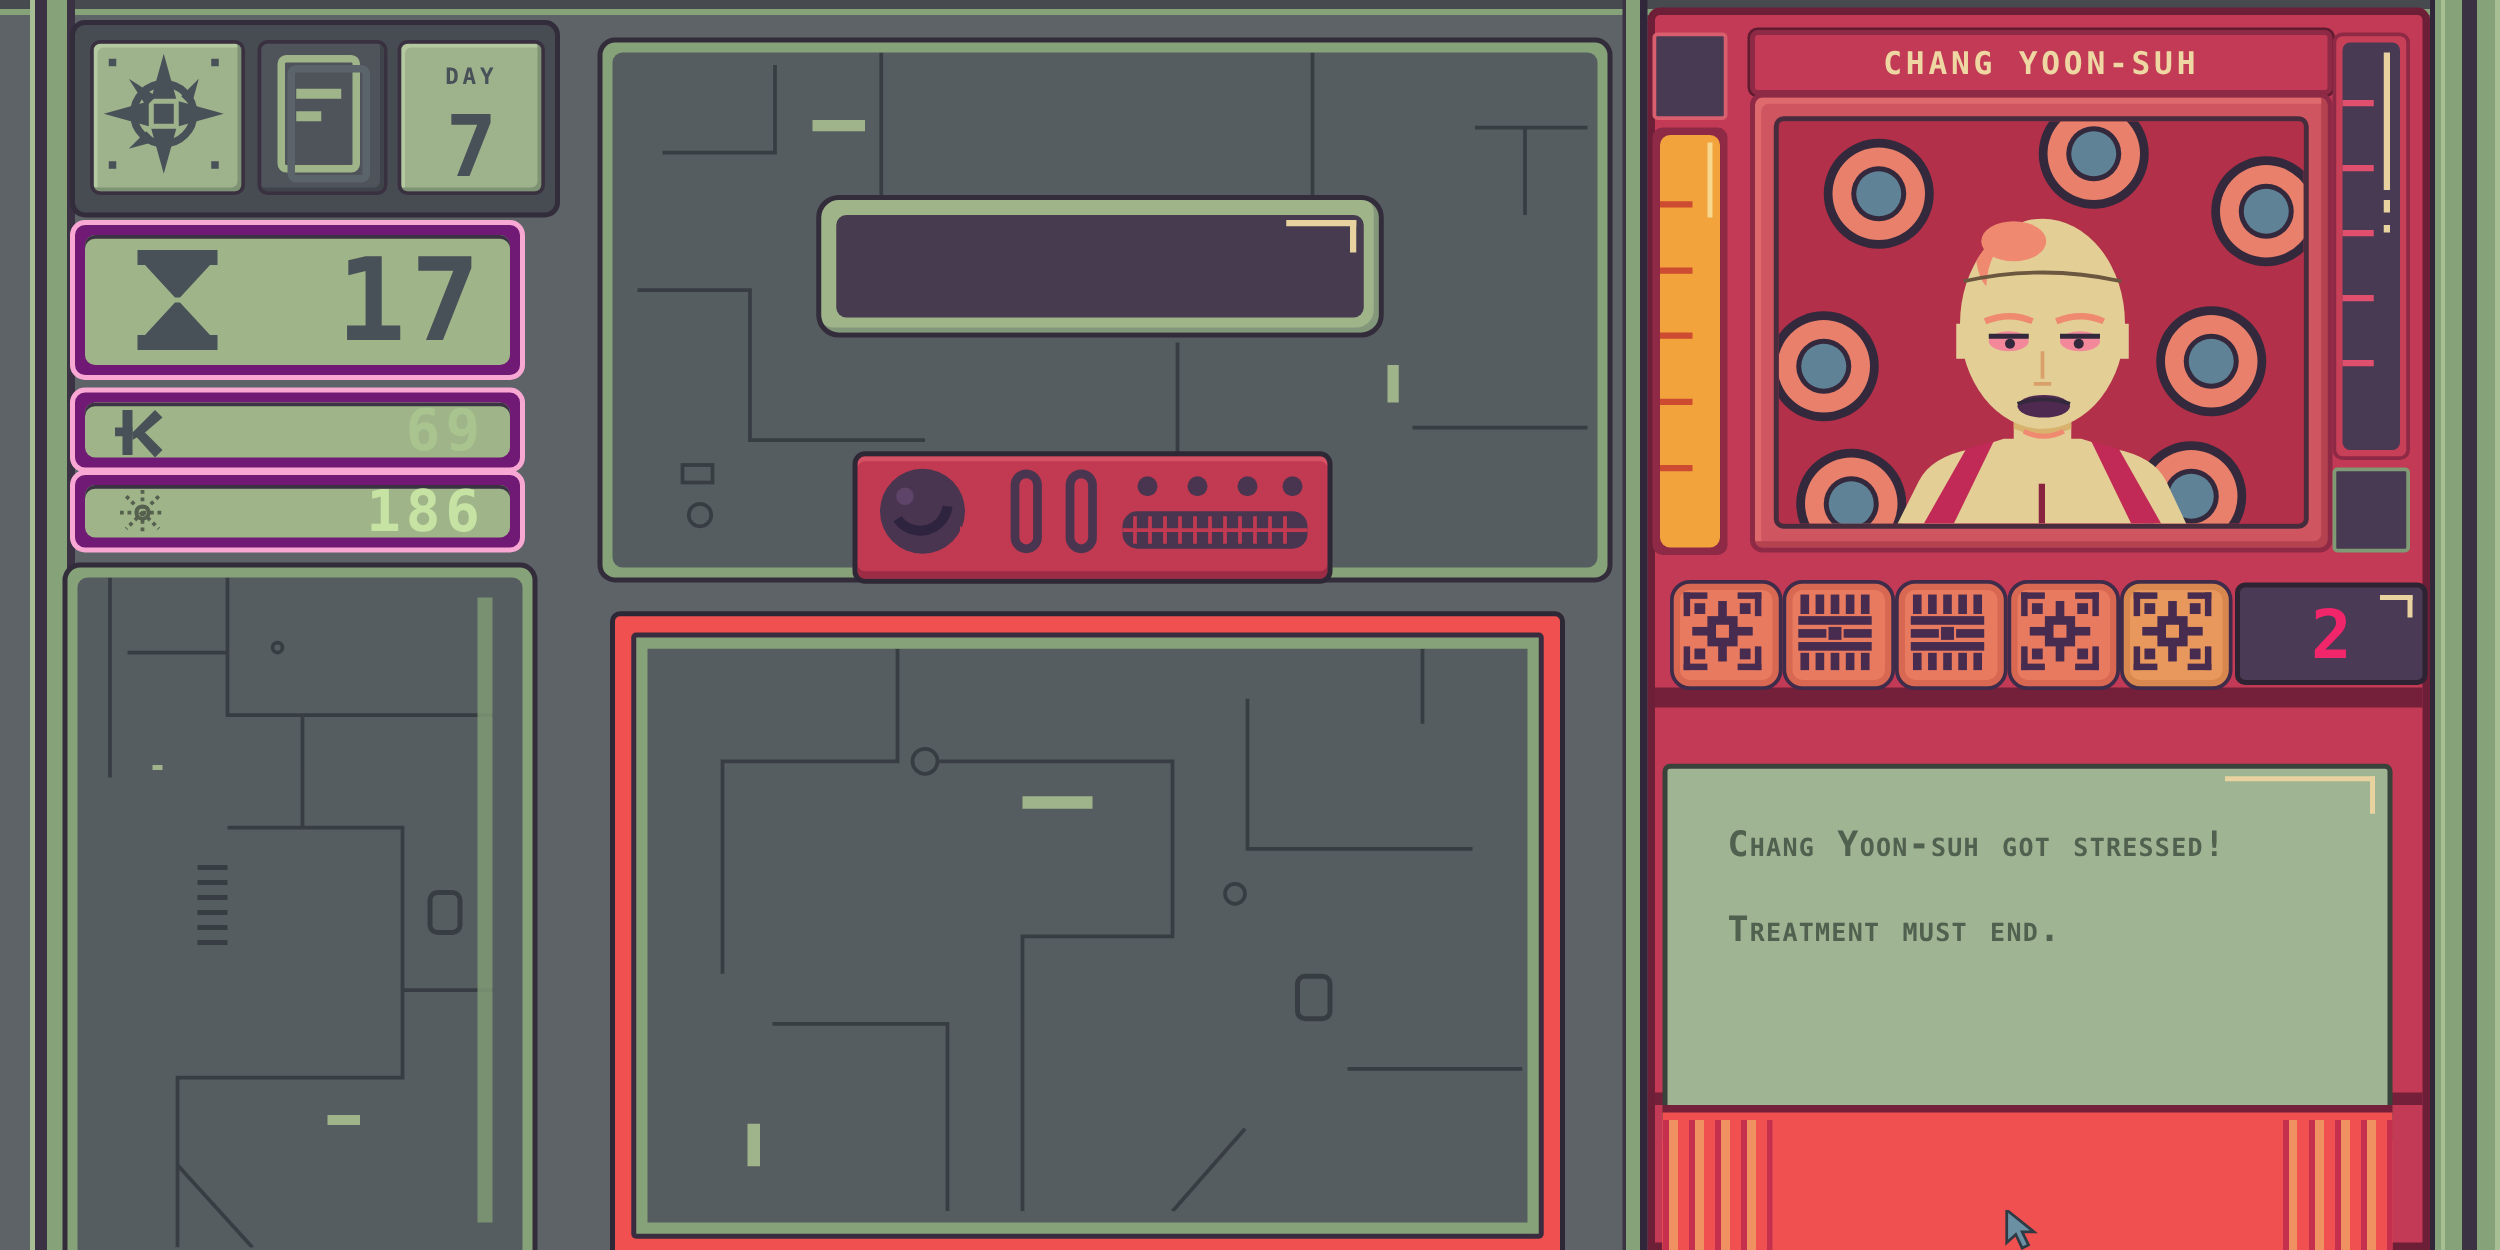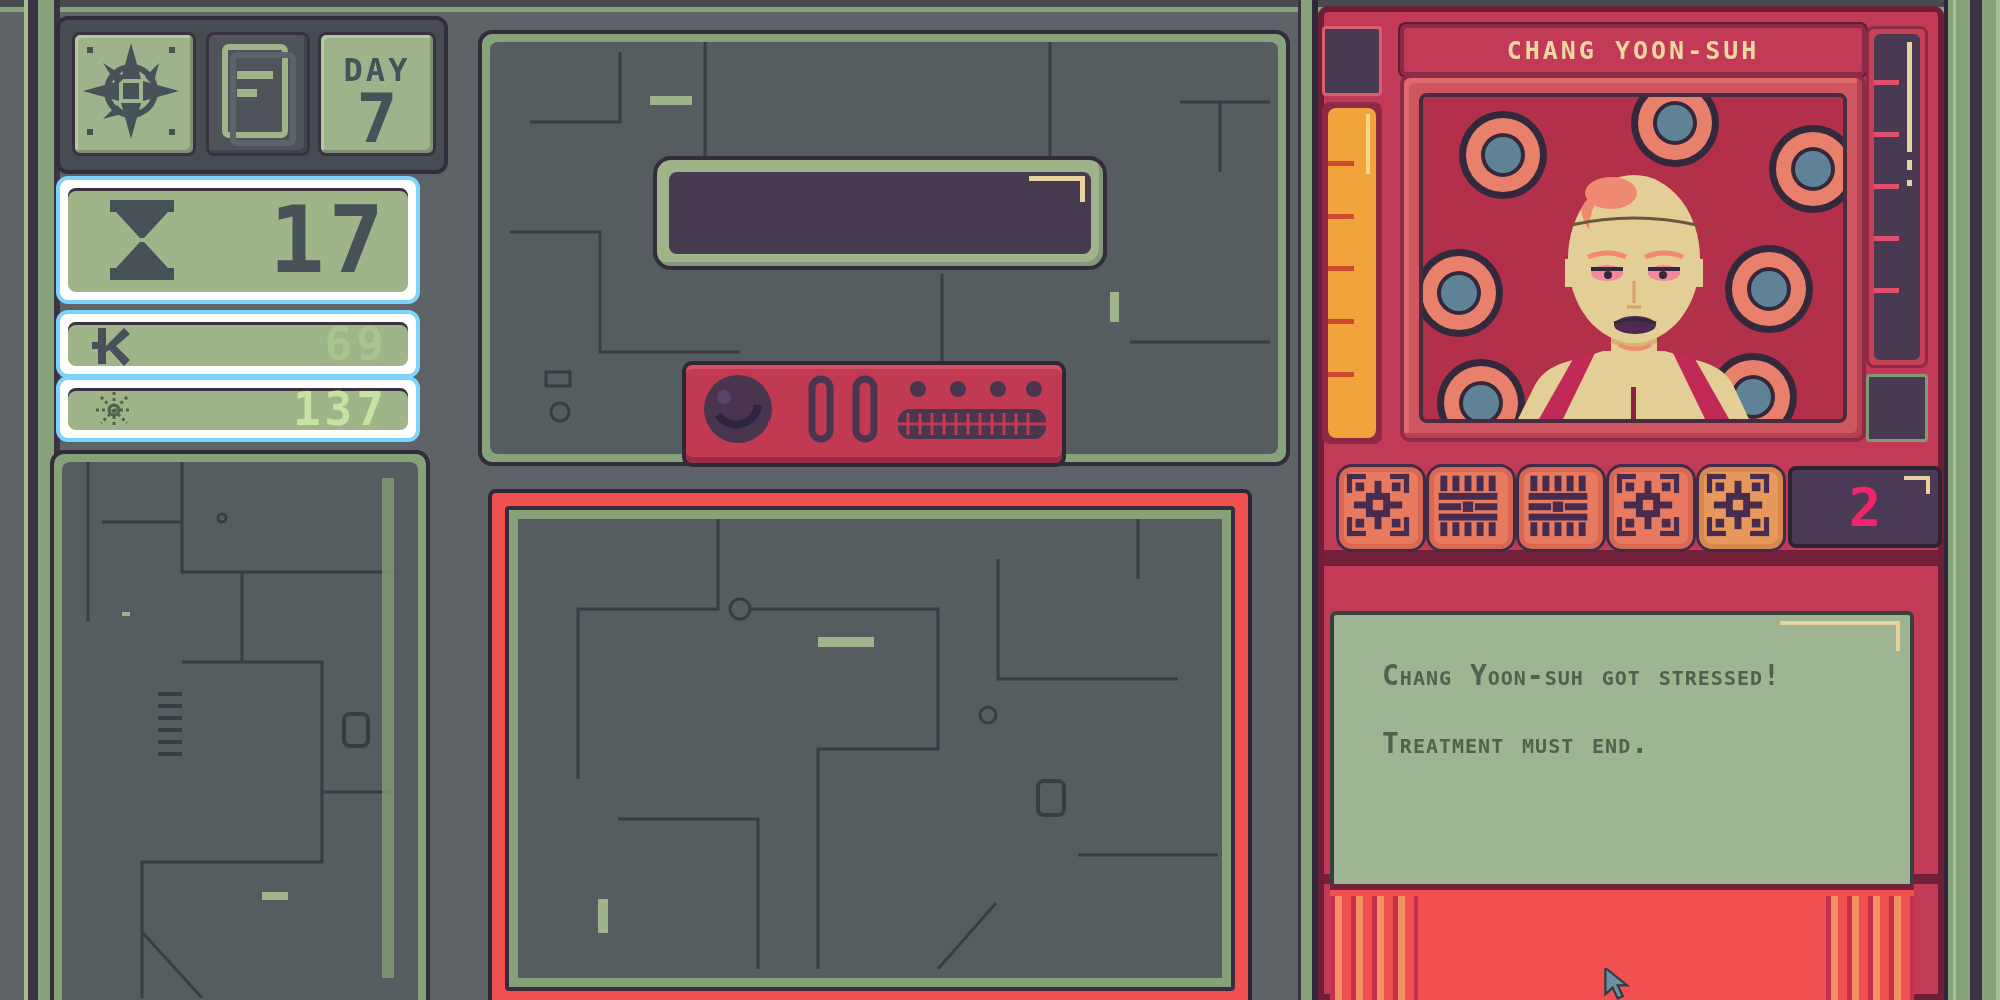--- a/index.html
+++ b/index.html
@@ -23,25 +23,25 @@
   
   .machine-outer{background:#86a279;border:4px solid #332c3b;border-radius:14px;}
   .machine-inner{position:absolute;inset:8px;background:#565d60;border-radius:8px;overflow:hidden;}
 
   
   .hud-cluster{left:56px;top:16px;width:384px;height:150px;background:#474c52;
     border:4px solid #332c3b;border-radius:12px;}
   .hud-btn{position:absolute;top:12px;height:118px;border:3px solid #3a3140;border-radius:8px;}
   .btn-green{background:#9eb38c;box-shadow:inset -3px -3px 0 #7e9374, inset 3px 3px 0 #b5c9a0;}
   .btn-dark{background:#4e545a;box-shadow:inset -3px -3px 0 #3f444a;}
-  .day-label{position:absolute;top:16px;width:100%;text-align:center;font-size:32px;font-weight:bold;
+  .day-label{position:absolute;top:16px;width:100%;text-align:center;font-size:18px;font-weight:bold;
     letter-spacing:3px;color:#485058;}
   .day-value{position:absolute;top:44px;width:100%;text-align:center;font-size:68px;font-weight:bold;color:#485058;}
 
-  .gauge-row{left:56px;width:356px;background:#ffffff;border:4px solid #7dd3fc;border-radius:12px;}
+  .gauge-row{left:56px;width:356px;background:#701a75;border:4px solid #f9a8d4;border-radius:12px;}
   .gauge-face{position:absolute;inset:8px;background:#9fb489;border-radius:8px;
     box-shadow:inset 0 3px 0 #3b3343;}
   .big-num{position:absolute;right:20px;top:0;height:100%;display:flex;align-items:center;
     font-weight:bold;color:#485058;}
 
   
 
   
   .screen-slot{left:653px;top:156px;width:446px;height:106px;background:#9fb489;
     border:4px solid #332c3b;border-radius:18px;box-shadow:inset -4px -4px 0 #83987a;}
@@ -161,21 +161,21 @@
     <div class="gauge-face">
       <svg class="abs" style="left:26px;top:2px;" width="40" height="40" viewBox="0 0 40 40">
         <g stroke="#55604f" stroke-width="3" stroke-dasharray="3 3" fill="none">
           <line x1="20" y1="2" x2="20" y2="38"></line>
             <line x1="2" y1="20" x2="38" y2="20"></line>
           <line x1="7" y1="7" x2="33" y2="33"></line>
             <line x1="33" y1="7" x2="7" y2="33"></line>
         </g>
         <circle cx="20" cy="20" r="5" fill="none" stroke="#55604f" stroke-width="3"></circle>
       </svg>
-      <div class="big-num" style="font-size:46px;letter-spacing:4px;color:#c6e3a4;">137</div>
+      <div class="big-num" style="font-size:46px;letter-spacing:4px;color:#c6e3a4;">186</div>
     </div>
   </div>
 
   <div class="abs machine-outer" style="left:50px;top:450px;width:372px;height:560px;">
     <div class="machine-inner">
       <svg width="348" height="536" viewBox="0 0 348 536">
         <g stroke="#383d44" stroke-width="3" fill="none">
           <path d="M120,0 V110 H332"></path>
           <path d="M40,60 H120"></path>
           <path d="M120,200 H260 V400 H80 V536"></path>

